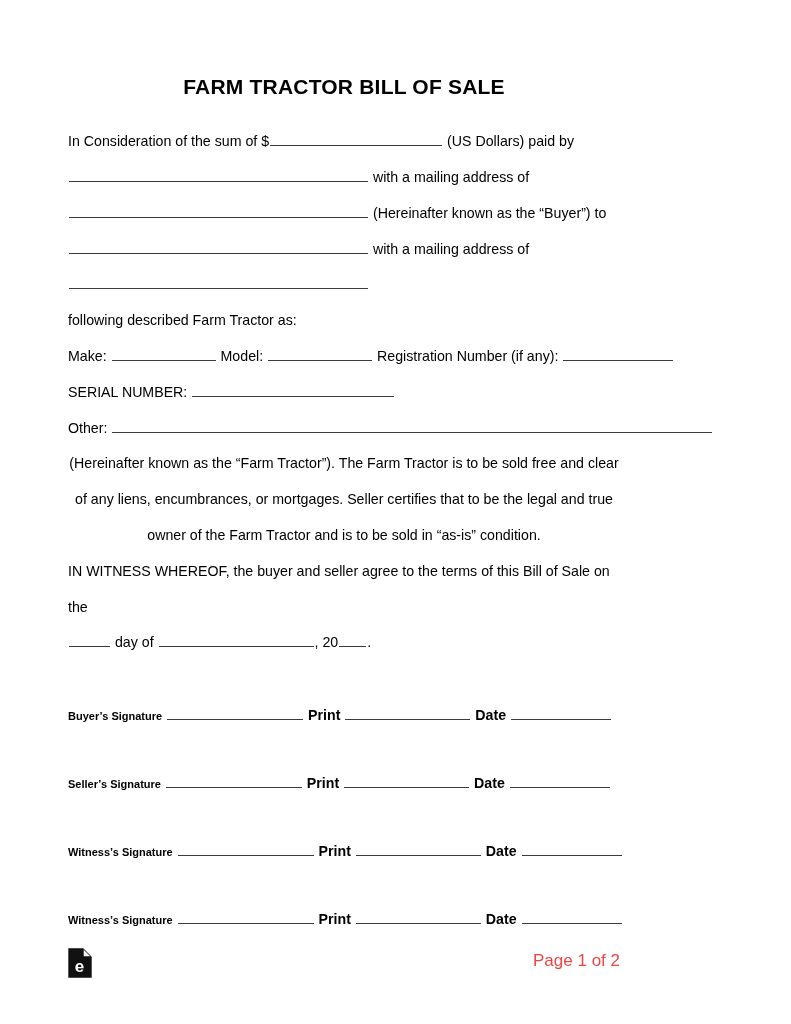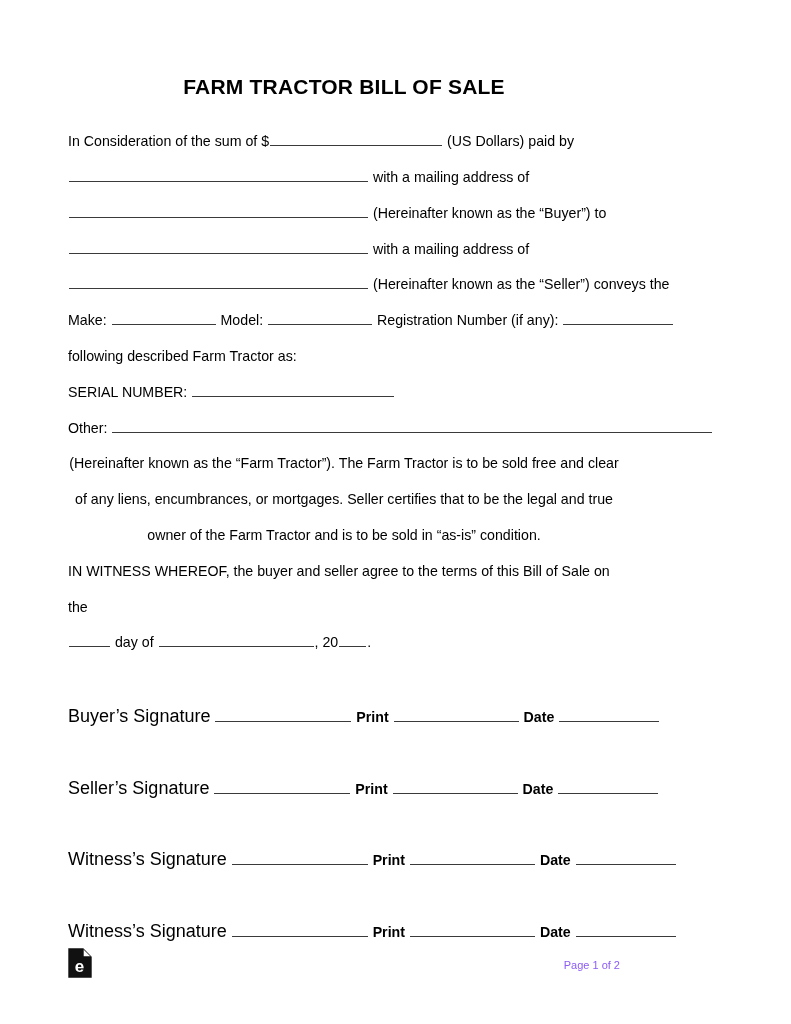--- a/index.html
+++ b/index.html
@@ -76,22 +76,22 @@
     margin-top: 45px;
   }
   .sig-row {
     font-size: 14.2px;
     line-height: 1.2;
     margin-bottom: 50px;
     white-space: nowrap;
   }
   .sig-row:last-child { margin-bottom: 0; }
   .sig-label {
-    font-weight: normal;
-    font-size: 18px;
+    font-weight: bold;
+    font-size: 11px;
     margin-top: 20px;
   }
   .sig-mid {
     font-weight: bold;
   }
   .footer {
     position: absolute;
     left: 0;
     right: 0;
     bottom: 46px;
@@ -103,22 +103,22 @@
     position: absolute;
     left: 68px;
     bottom: 0;
     width: 24px;
     height: 30px;
   }
   .page-num {
     position: absolute;
     right: 68px;
     bottom: 7px;
-    font-size: 11px;
-    color: #8b5cf6;
+    font-size: 17px;
+    color: #ef4444;
   }
 </style>
 </head>
 <body>
 
 <div class="page">
 
   <h1 class="doc-title">FARM TRACTOR BILL OF SALE</h1>
 
   <div class="body-block">
@@ -133,29 +133,29 @@
 
     <div class="line">
       <span class="blank b-addr"></span> <span>(Hereinafter known as the “Buyer”) to</span>
     </div>
 
     <div class="line">
       <span class="blank b-addr"></span> <span>with a mailing address of</span>
     </div>
 
     <div class="line">
-      <span class="blank b-addr"></span> <span>(Hereinafter known as the “Seller”) conveys the</span>
+      <span class="blank b-addr"></span> 
+    </div>
+
+    <div class="line">
+      <span>following described Farm Tractor as:</span>
     </div>
 
     <div class="line">
       <span>Make:</span> <span class="blank b-make"></span> <span>Model:</span> <span class="blank b-model"></span> <span>Registration Number (if any):</span> <span class="blank b-reg"></span>
-    </div>
-
-    <div class="line">
-      <span>following described Farm Tractor as:</span>
     </div>
 
     <div class="line">
       <span>SERIAL NUMBER:</span> <span class="blank b-serial"></span>
     </div>
 
     <div class="line">
       <span>Other:</span> <span class="blank b-other"></span>
     </div>
 

